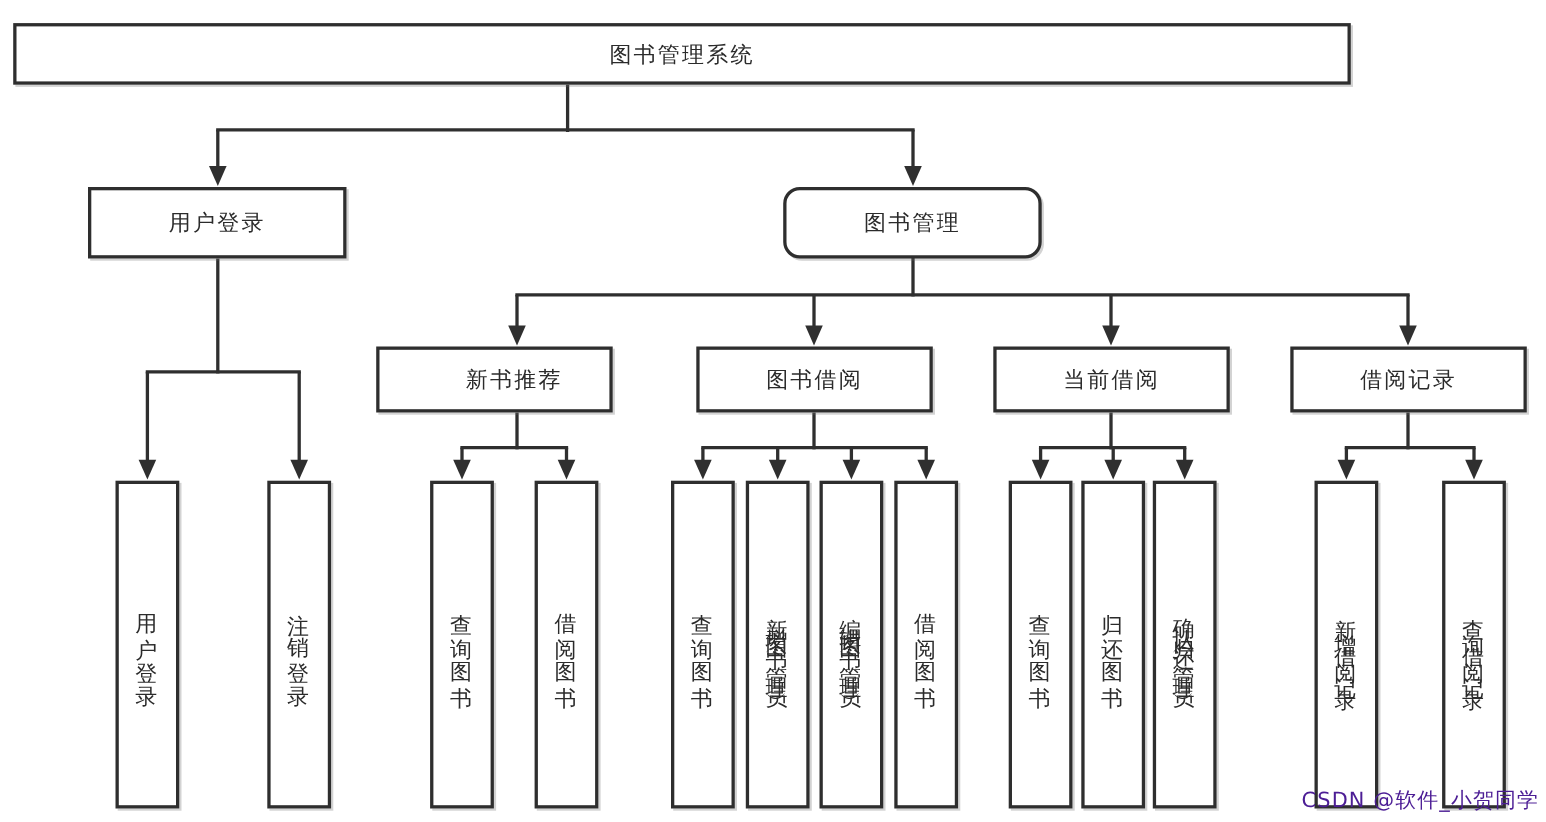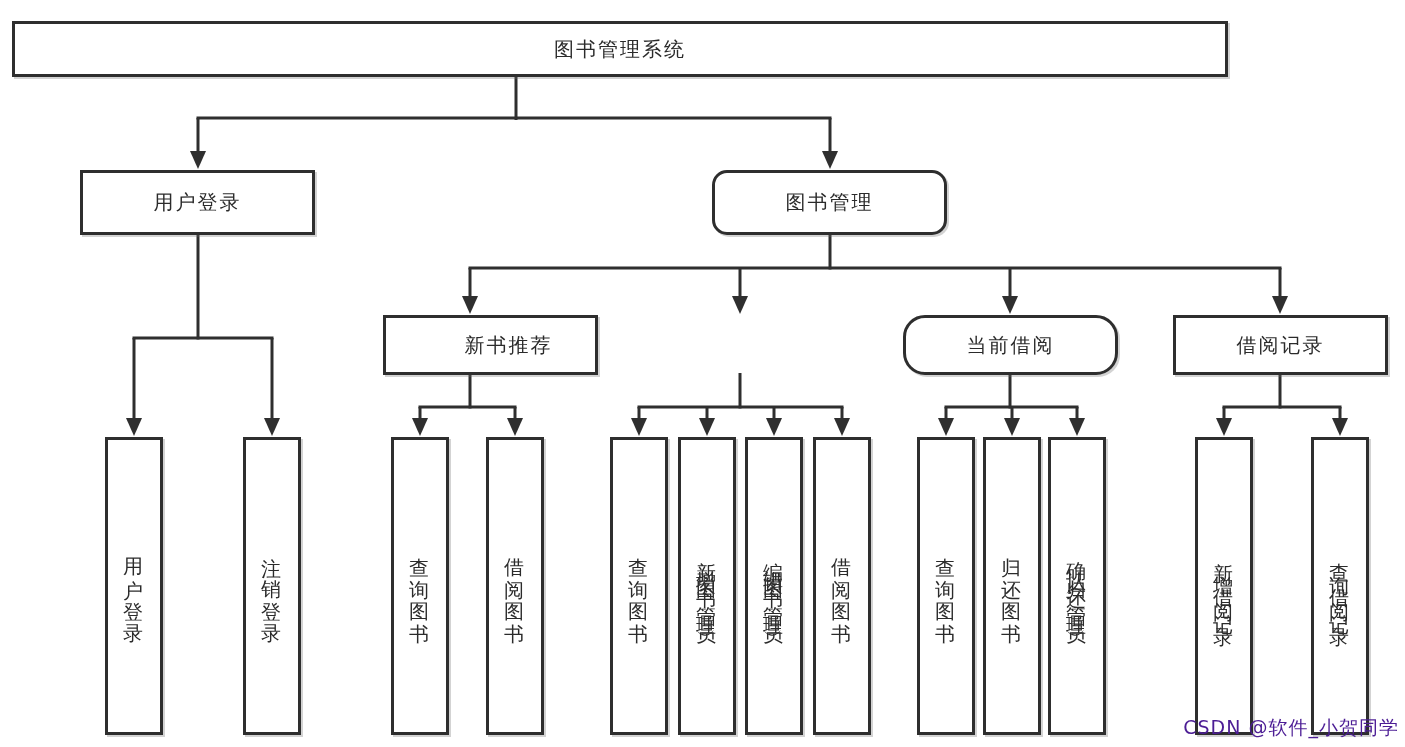--- a/index.html
+++ b/index.html
@@ -29,23 +29,23 @@
     font-size: 20px;
     letter-spacing: 2px;
     z-index: 1;
     box-shadow: 2px 2px 0 rgba(110,110,110,0.30);
     white-space: nowrap;
   }
   .root-box   { left: 12px;  top: 1px;  width: 1216px; height: 56px; margin-top: 20px; }
   .l1-a       { left: 80px;  top: 170px; width: 235px;  height: 65px; }
   .l1-b       { left: 712px; top: 170px; width: 235px;  height: 65px; border-radius: 15px; }
   .l2         { top: 315px;  width: 215px; height: 60px; }
-  .l2-a       { left: 383px; padding-left: 36px; }
+  .l2-a       { left: 342px; padding-left: 36px; }
   .l2-b       { left: 633px; }
-  .l2-c       { left: 903px; border-radius: 22px; }
+  .l2-c       { left: 903px; }
   .l2-d       { left: 1173px; }
   .leaf {
     position: absolute;
     box-sizing: border-box;
     top: 437px;
     width: 58px;
     height: 298px;
     background: #ffffff;
     border: 3px solid #2e2e2e;
     display: flex;
@@ -143,20 +143,21 @@
       <polygon points="1332,418 1348,418 1340,436"></polygon>
     </g>
   </svg>
 
   <div class="box root-box">图书管理系统</div>
 
   <div class="box l1-a">用户登录</div>
   <div class="box l1-b">图书管理</div>
 
   <div class="box l2 l2-a">新书推荐</div>
+  <div class="box l2 l2-b">图书借阅</div>
   <div class="box l2 l2-c">当前借阅</div>
   <div class="box l2 l2-d">借阅记录</div>
 
   <div class="leaf ls4 x105">用户登录</div>
   <div class="leaf ls4 x243">注销登录</div>
 
   <div class="leaf ls4 x391">查询图书</div>
   <div class="leaf ls4 x486">借阅图书</div>
 
   <div class="leaf ls4 x610">查询图书</div>

